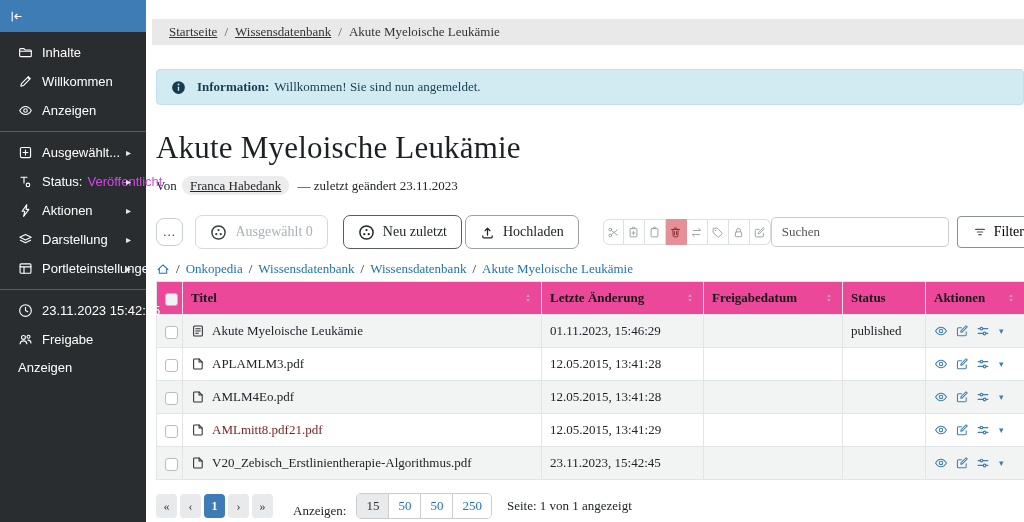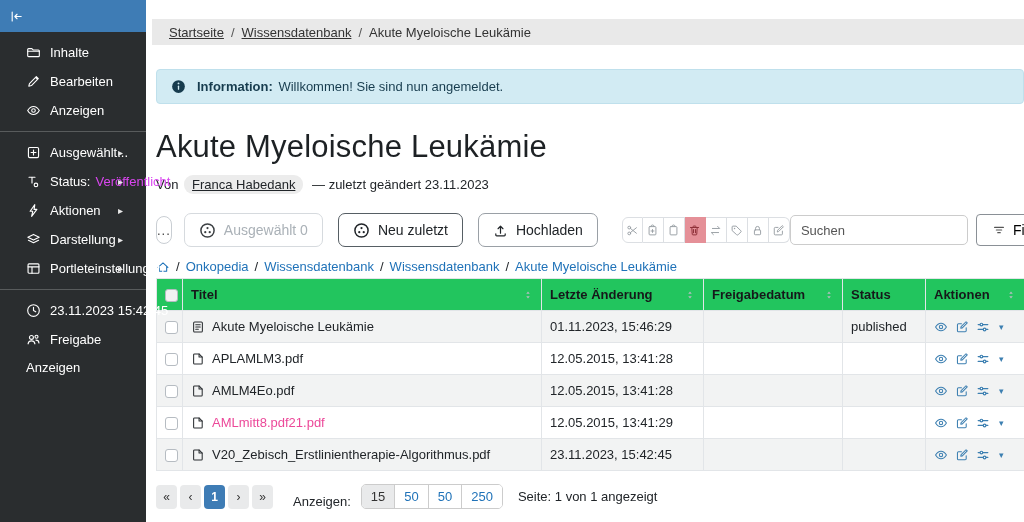--- a/index.html
+++ b/index.html
@@ -4,31 +4,31 @@
 <style>
   * { box-sizing: border-box; margin: 0; padding: 0; }
   html,body { width:1024px; height:522px; overflow:hidden; background:#fff;
     font-family:"Liberation Sans", sans-serif; color:#212529; }
 
   
   .sidebar { position:absolute; left:0; top:0; width:146px; height:522px;
     background:#2a2d2f; color:#fff; z-index:5; }
   .sb-top { height:32px; background:#3e7cb5; display:flex; align-items:center; padding:0 9px; }
   .sb-top svg { width:15px; height:15px; }
-  .tb-group { padding:6px 16px; }
+  .tb-group { padding:6px 8px; }
   .tb-group + .tb-group { border-top:1px solid rgba(255,255,255,.22); }
   .tb-item { display:flex; align-items:center; gap:9px; padding:7px 10px;
     font-size:13px; line-height:13px; cursor:pointer; position:relative; white-space:nowrap; }
   .tb-icon { width:15px; height:15px; flex:0 0 15px; display:flex; }
   .tb-icon svg { width:15px; height:15px; }
   .tb-value { color:#d946ef; margin-left:-4px; }
   .tb-caret { position:absolute; right:7px; font-size:10px; color:#e8e8e8; }
 
   
-  .main { margin-left:146px; height:422px; position:relative; }
+  .main { margin-left:146px; height:422px; position:relative;font-family:Liberation Serif, serif; }
   .topstrip { height:19px; background:#fff; }
   .crumb-bar { margin-left:6px; background:#e9e9e9; height:26px; display:flex;
     align-items:center; padding:0 17px; font-size:13px; color:#333; gap:7px; }
   .crumb-bar a { color:#333; text-decoration:underline; cursor:pointer; }
   .crumb-sep { color:#555; }
 
   .alert { margin:24px 0 0 10px; background:#d2ebf3; border:1px solid #bfe0ec;
     border-radius:4px; padding:9px 14px; display:flex; gap:11px; align-items:center;
     color:#173c4e; font-size:13px; }
   .alert svg { width:15px; height:15px; flex:0 0 15px; }
@@ -43,21 +43,21 @@
   .toolbar { margin:21px 0 0 10px; display:flex; align-items:center; height:34px; }
   .btn { display:inline-flex; align-items:center; gap:8px; height:34px; padding:0 14px;
     border:1px solid #ccc; border-radius:7px; background:#fff; font-size:14px;
     font-family:inherit; cursor:pointer; white-space:nowrap; }
   .btn svg { width:17px; height:17px; }
   .btn-more { height:28px; width:31px; padding:0; justify-content:center; border-radius:8px;
     border-color:#c9ced3; color:#444; font-size:13px; letter-spacing:1px; }
   .btn-selected { margin-left:12px; border-color:#d6dade; color:#aab1b7; }
   .btn-selected svg { color:#3c4043; }
   .btn-reorder { margin-left:15px; border-color:#565e64; color:#212529; }
-  .btn-upload { margin-left:15px; border-color:#9aa0a6; color:#212529; }
+  .btn-upload { margin-left:3px; border-color:#9aa0a6; color:#212529; }
   .btn-upload svg { width:15px; height:15px; }
 
   .icon-group { display:flex; margin-left:24px; }
   .ibtn { width:21px; height:26px; display:flex; align-items:center; justify-content:center;
     border:1px solid #dcdfe3; border-left:none; background:#fff; color:#9aa0a6; cursor:pointer; }
   .ibtn:first-child { border-left:1px solid #dcdfe3; border-radius:6px 0 0 6px; }
   .ibtn:last-child { border-radius:0 6px 6px 0; }
   .ibtn svg { width:13px; height:13px; }
   .ibtn.danger { background:#e59098; border-color:#e59098; color:#8e2f38; }
 
@@ -72,21 +72,21 @@
   .path { margin:12px 0 0 10px; font-size:13px; display:flex; gap:6px; align-items:center; }
   .path a { color:#1f72b8; text-decoration:none; cursor:pointer; }
   .path .home-ic { color:#1f72b8; display:flex; }
   .path .home-ic svg { width:14px; height:14px; }
   .path-sep { color:#212529; }
 
   table.contents { margin:4px 0 0 10px; width:868px; border-collapse:collapse;
     font-size:13px; table-layout:fixed; }
   .contents th, .contents td { border:1px solid #e2e5e8; padding:8px 8px; text-align:left;
     overflow:hidden; white-space:nowrap; }
-  .contents th { font-weight:700; color:#16181a; background:#22c55e; }
+  .contents th { font-weight:700; color:#16181a; background:#ec4899; }
   .contents tbody tr:nth-child(odd) { background:#f2f3f3; }
   .th-inner { display:flex; align-items:center; justify-content:space-between; }
   .sort-ic { color:#b6bcc2; display:flex; }
   .sort-ic svg { width:10px; height:12px; }
   .cb { width:13px; height:13px; border:1px solid #b6bcc2; border-radius:3px;
     background:#fff; display:inline-block; vertical-align:middle; cursor:pointer; }
   thead .cb { background:#f1f2f3; }
   .title-cell { display:flex; align-items:center; gap:7px; }
   .title-cell svg { width:14px; height:14px; flex:0 0 14px; color:#2b2f32; }
   .row-actions { display:flex; align-items:center; gap:7px; color:#3c7fb1; }
@@ -128,21 +128,21 @@
             </svg>
           </span>
           <span class="tb-label">Inhalte</span>
         </div>
         <div class="tb-item">
           <span class="tb-icon" style="display: inline-flex;">
             <svg viewBox="0 0 16 16" fill="none" stroke="currentColor" stroke-width="1.2" stroke-linecap="round" stroke-linejoin="round">
               <path d="M3 13l.7-2.8L11 2.9l2.1 2.1-7.3 7.3ZM10.2 3.7l2.1 2.1"></path>
             </svg>
           </span>
-          <span class="tb-label">Bearbeiten</span>
+          <span class="tb-label">Willkommen</span>
         </div>
         <div class="tb-item">
           <span class="tb-icon" style="display: inline-flex;">
             <svg viewBox="0 0 16 16" fill="none" stroke="currentColor" stroke-width="1.2" stroke-linecap="round" stroke-linejoin="round">
               <path d="M1.8 8C3.6 5 5.8 3.7 8 3.7s4.4 1.3 6.2 4.3C12.4 11 10.2 12.3 8 12.3S3.6 11 1.8 8Z"></path>
               <circle cx="8" cy="8" r="1.9"></circle>
             </svg>
           </span>
           <span class="tb-label">Anzeigen</span>
         </div>
@@ -580,21 +580,21 @@
         <tr>
           <td><span class="cb"></span></td>
           <td>
             <div class="title-cell">
               <span style="display: inline-flex;">
                 <svg viewBox="0 0 16 16" fill="none" stroke="currentColor" stroke-width="1.2" stroke-linecap="round" stroke-linejoin="round">
                   <path d="M4 2.2h5.2L12.8 5.8V12.8a1 1 0 0 1-1 1H4a1 1 0 0 1-1-1V3.2a1 1 0 0 1 1-1Z"></path>
                   <path d="M9.2 2.2V5.8h3.6"></path>
                 </svg>
               </span>
-              <a style="color: #ec4899; text-decoration: none;">AMLmitt8.pdf21.pdf</a>
+              <a style="color: #7f1d1d; text-decoration: none;">AMLmitt8.pdf21.pdf</a>
             </div>
           </td>
           <td>12.05.2015, 13:41:29</td>
           <td></td>
           <td></td>
           <td>
             <div class="row-actions">
               <span class="act">
                 <svg viewBox="0 0 16 16" fill="none" stroke="currentColor" stroke-width="1.2" stroke-linecap="round" stroke-linejoin="round">
                   <path d="M1.8 8C3.6 5 5.8 3.7 8 3.7s4.4 1.3 6.2 4.3C12.4 11 10.2 12.3 8 12.3S3.6 11 1.8 8Z"></path>

